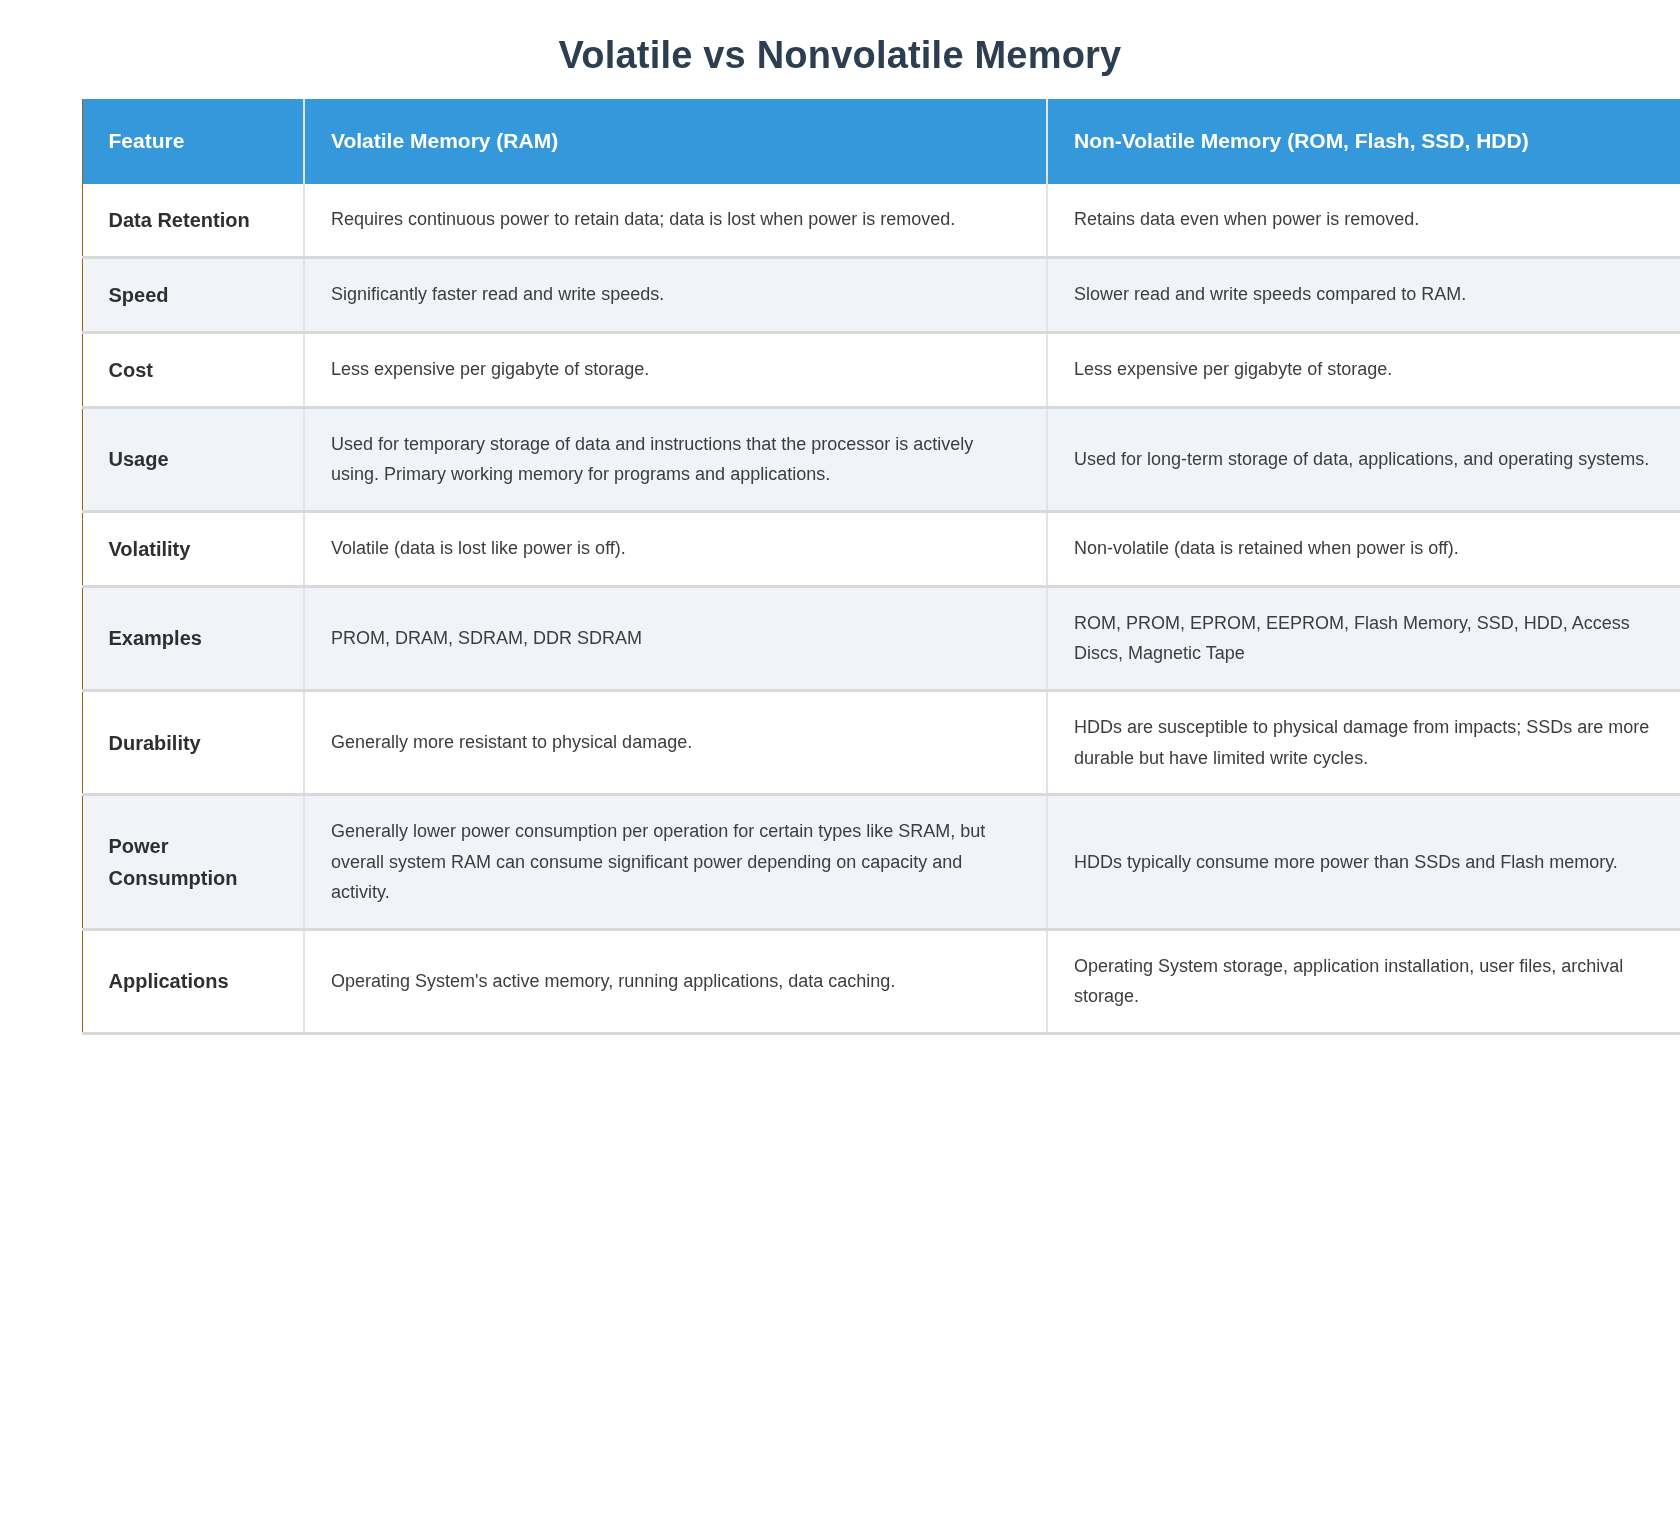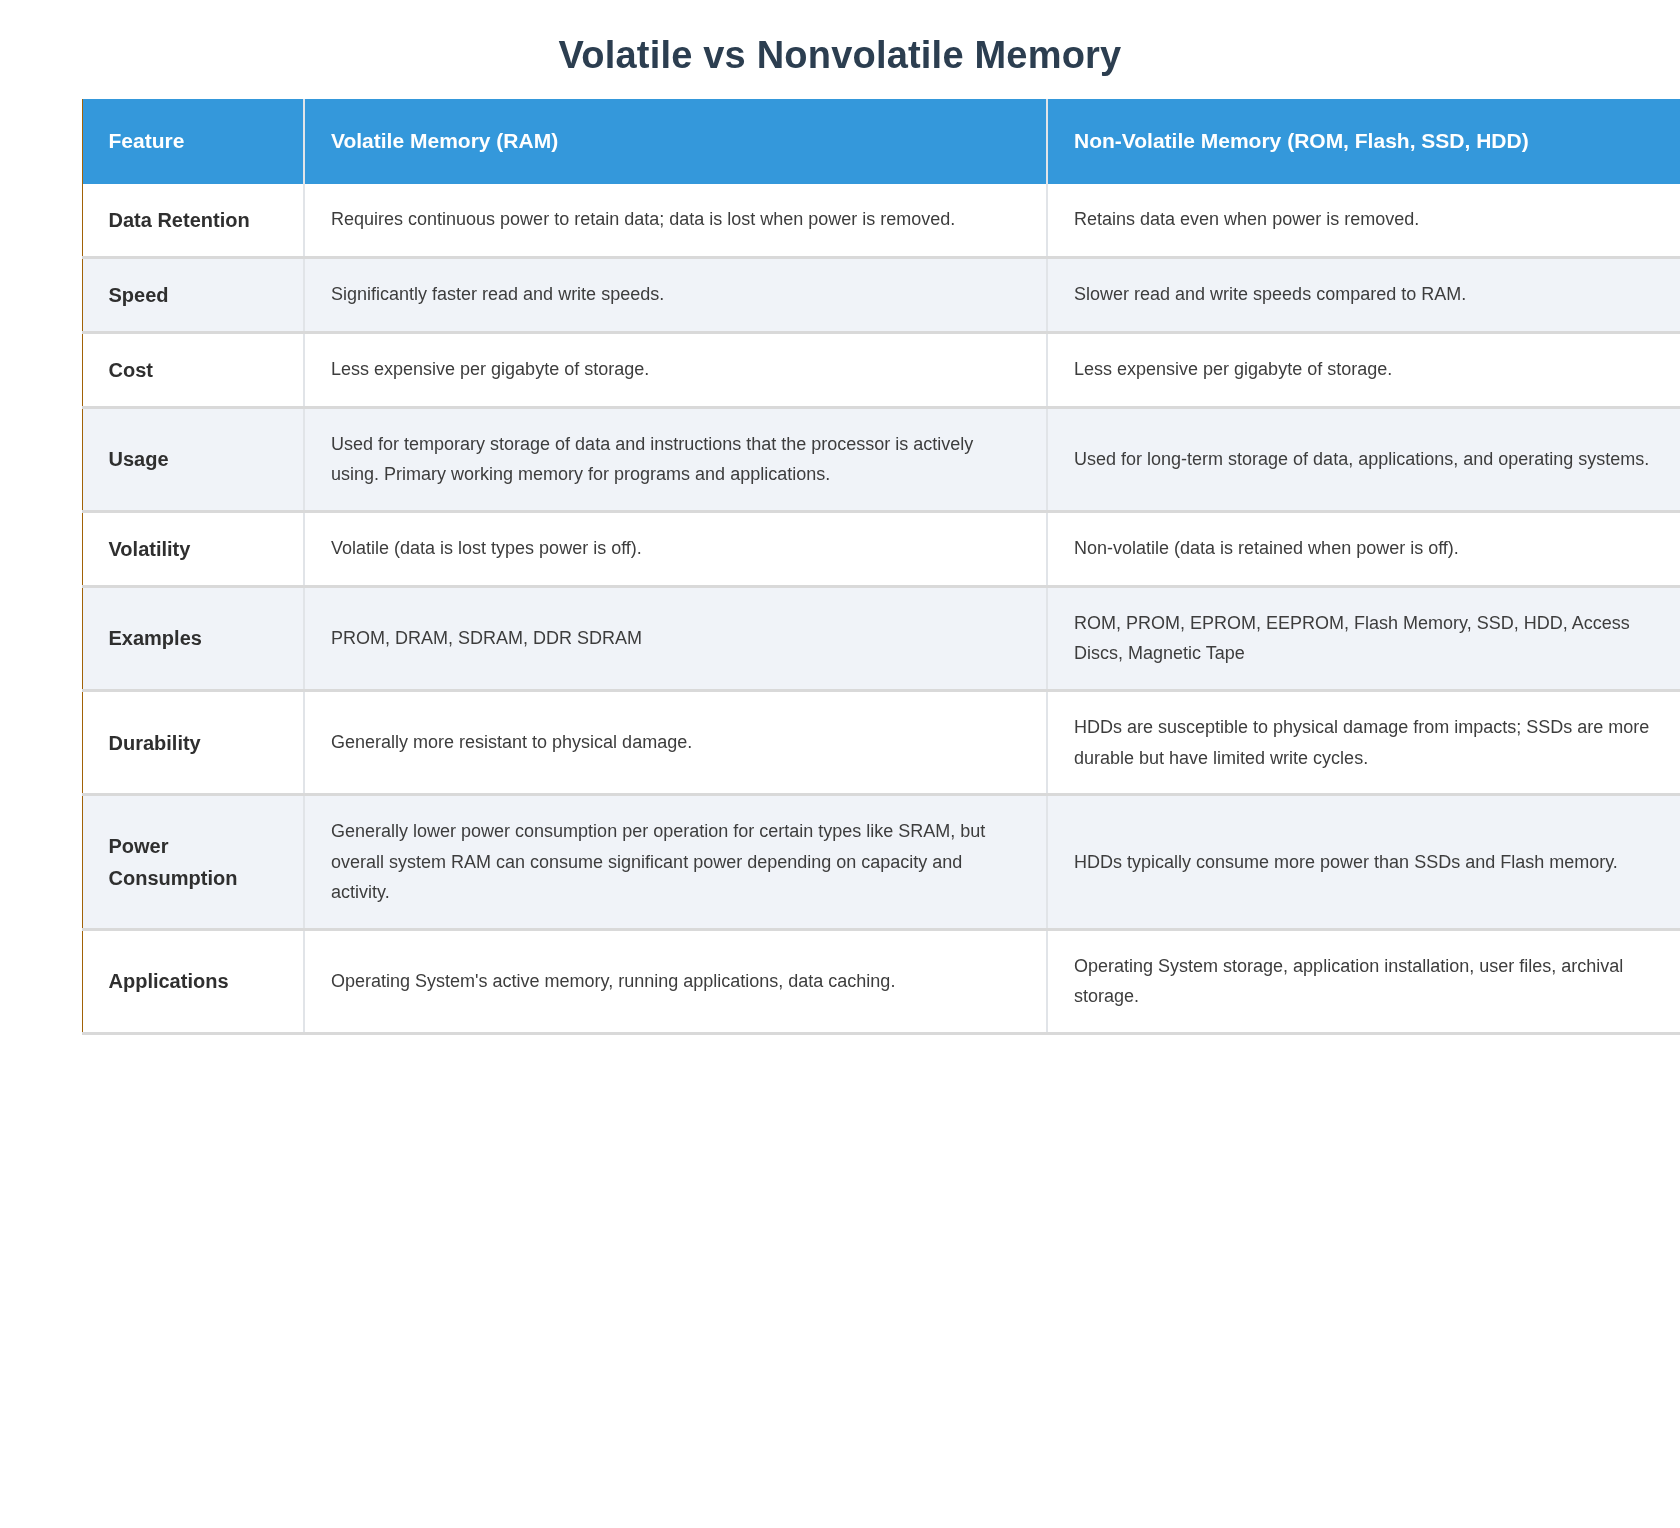--- a/index.html
+++ b/index.html
@@ -137,21 +137,21 @@
         <td>Less expensive per gigabyte of storage.</td>
         <td>Less expensive per gigabyte of storage.</td>
       </tr>
       <tr>
         <th class="feature-cell">Usage</th>
         <td>Used for temporary storage of data and instructions that the processor is actively using. Primary working memory for programs and applications.</td>
         <td>Used for long-term storage of data, applications, and operating systems.</td>
       </tr>
       <tr>
         <th class="feature-cell">Volatility</th>
-        <td>Volatile (data is lost types power is off).</td>
+        <td>Volatile (data is lost like power is off).</td>
         <td>Non-volatile (data is retained when power is off).</td>
       </tr>
       <tr>
         <th class="feature-cell">Examples</th>
         <td>PROM, DRAM, SDRAM, DDR SDRAM</td>
         <td>ROM, PROM, EPROM, EEPROM, Flash Memory, SSD, HDD, Access Discs, Magnetic Tape</td>
       </tr>
       <tr>
         <th class="feature-cell">Durability</th>
         <td>Generally more resistant to physical damage.</td>

